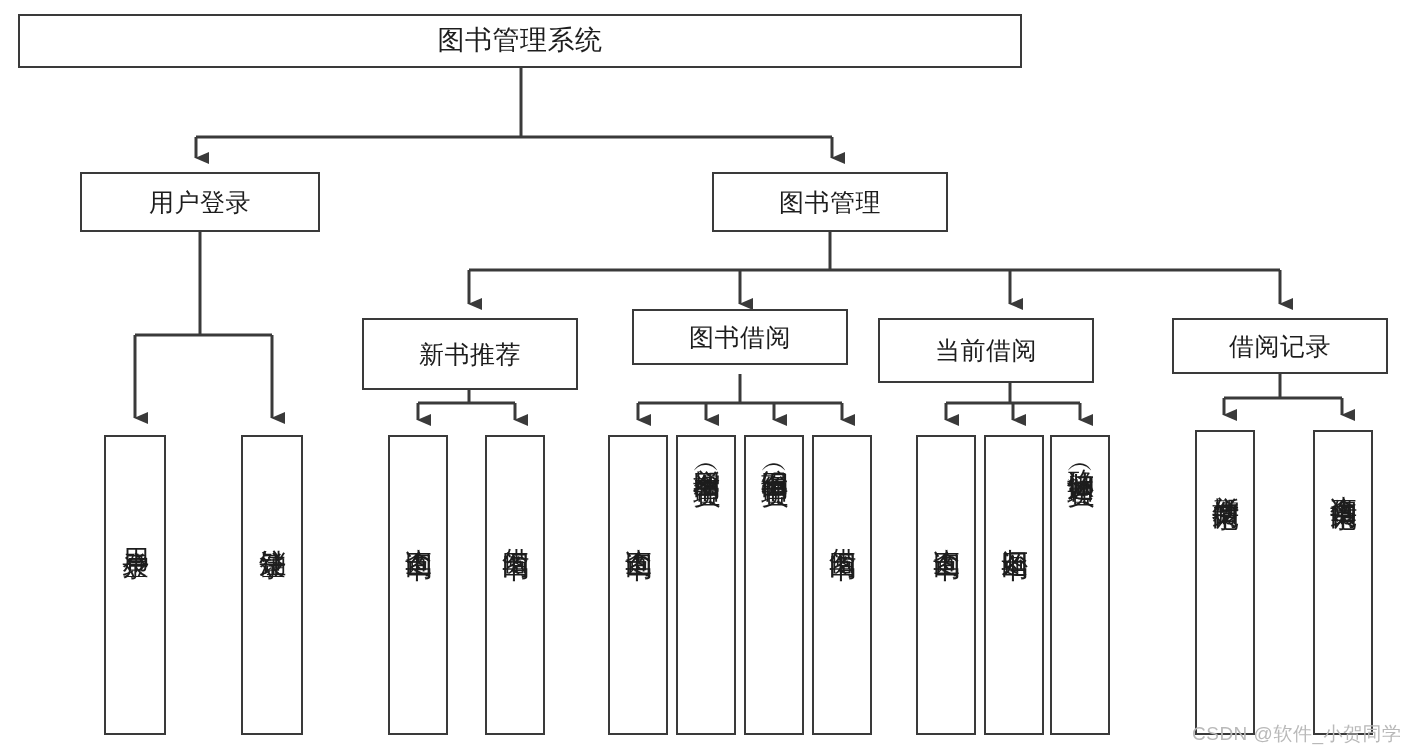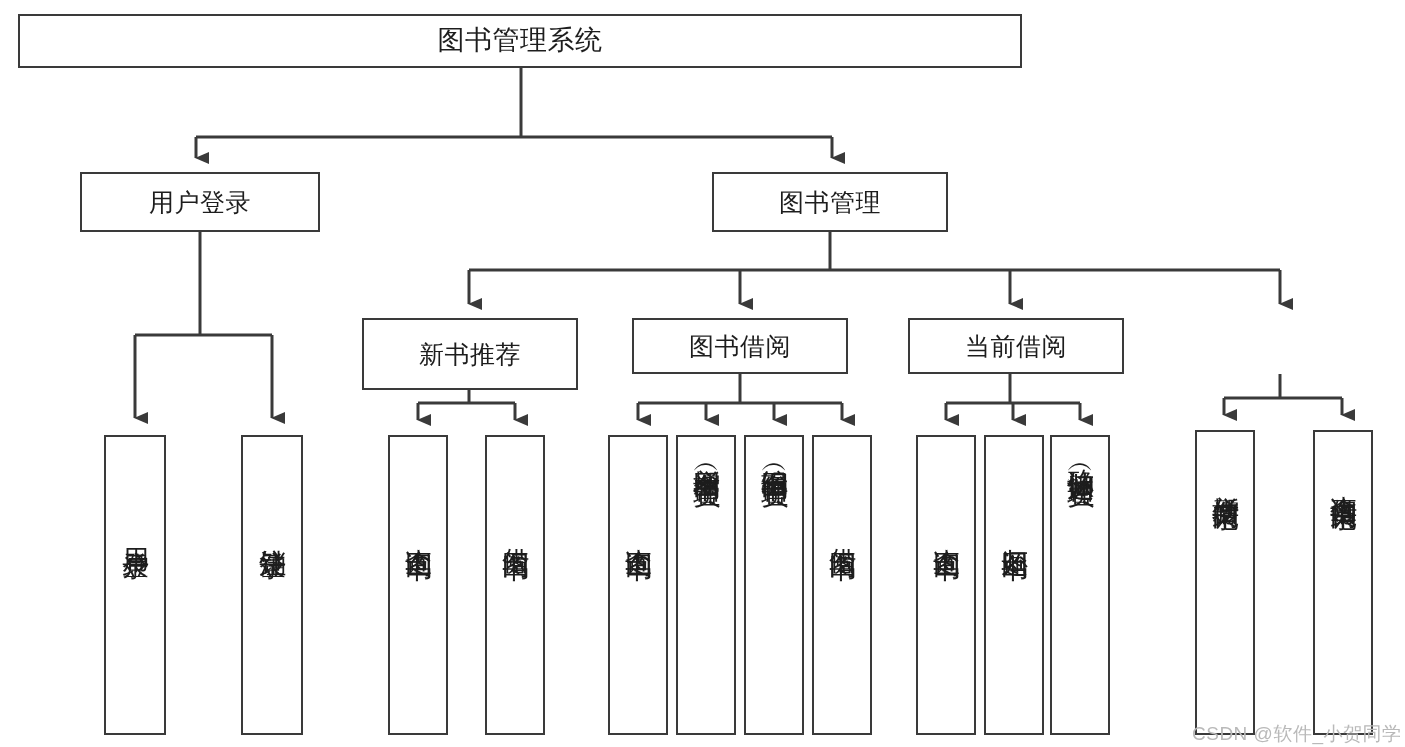--- a/index.html
+++ b/index.html
@@ -125,25 +125,28 @@
   <div class="node h-node" style="left:80px;top:172px;width:240px;height:60px;">
     <span class="lbl">用户登录</span>
   </div>
   <div class="node h-node" style="left:712px;top:172px;width:236px;height:60px;align-items:center;">
     <span class="lbl">图书管理</span>
   </div>
 
   <div class="node h-node" style="left:362px;top:318px;width:216px;height:72px;">
     <span class="lbl">新书推荐</span>
   </div>
-  <div class="node h-node" style="left:632px;top:318px;width:216px;height:56px;">
+  <div class="node h-node" style="left:632px;top:309px;width:216px;height:56px;">
     <span class="lbl">图书借阅</span>
   </div>
-  <div class="node h-node" style="left:908px;top:318px;width:216px;height:56px;">
+  <div class="node h-node" style="left:878px;top:318px;width:216px;height:65px;">
     <span class="lbl">当前借阅</span>
+  </div>
+  <div class="node h-node" style="left:1172px;top:318px;width:216px;height:56px;">
+    <span class="lbl">借阅记录</span>
   </div>
 
   <div class="node v-node low-label" style="left:104px;top:435px;width:62px;height:300px;">
     <span class="lbl">用户登录</span>
   </div>
   <div class="node v-node low-label" style="left:241px;top:435px;width:62px;height:300px;">
     <span class="lbl">注销登录</span>
   </div>
 
   <div class="node v-node low-label" style="left:388px;top:435px;width:60px;height:300px;">

